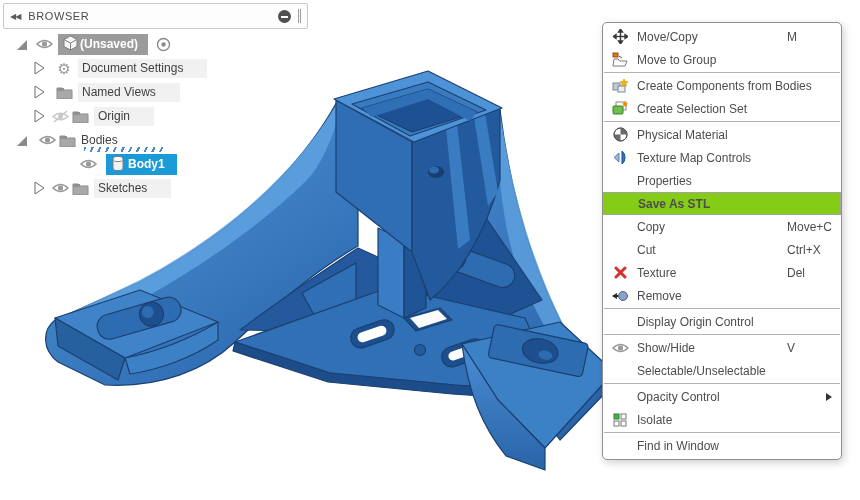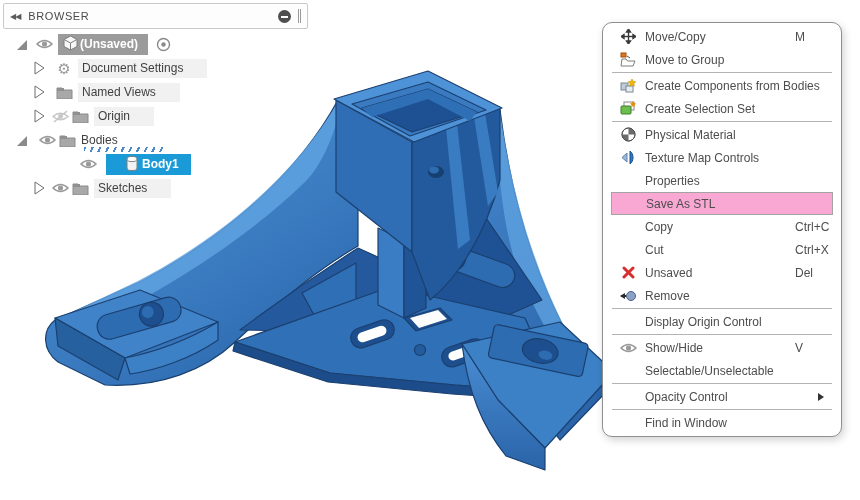--- a/index.html
+++ b/index.html
@@ -24,35 +24,35 @@
   .bheader .grip { width:3px; height:14px; border-left:1px solid #9a9a9a;
              border-right:1px solid #9a9a9a; margin-left:7px; }
 
   .trow { position:absolute; height:20px; display:flex; align-items:center; font-size:12px; color:#3f3f3f; }
   .tw { width:14px; height:14px; display:inline-flex; align-items:center; justify-content:center; }
   .ticon { width:20px; height:18px; display:inline-flex; align-items:center; justify-content:center; }
   .tlabel { padding:2px 24px 3px 4px; background:#f1f1f1; white-space:nowrap; }
   .labelbox-root { display:flex; align-items:center; background:#9b9b9b; color:#ffffff;
                    font-weight:bold; padding:1px 10px 2px 2px; }
   .labelbox-body { display:flex; align-items:center; background:#1a9ad6; color:#ffffff;
-                   font-weight:bold; padding:1px 12px 2px 16px; }
+                   font-weight:bold; padding:1px 12px 2px 2px; }
   .hatch { position:absolute; left:70px; top:17px; width:80px; height:5px;
            background:repeating-linear-gradient(115deg, #4c87c8 0 2px, transparent 2px 7px); }
   .gear-glyph { font-size:15px; color:#9a9a9a; line-height:1; }
 
   
   #ctxmenu { position:absolute; left:602px; top:22px; width:240px; z-index:4;
-             background:#ffffff; border:1px solid #8f8f8f; border-radius:10px;
-             box-shadow:2px 3px 8px rgba(0,0,0,.18); padding:2px 8px; }
+             background:#ffffff; border:1px solid #8f8f8f; border-radius:5px;
+             box-shadow:2px 3px 8px rgba(0,0,0,.18); padding:2px 0; }
   .mi { position:relative; height:23px; display:flex; align-items:center;
         font-size:12px; color:#4d4d4d; cursor:default; }
   .mi .micon { width:34px; display:flex; align-items:center; justify-content:center; flex:0 0 34px; }
   .mi .mlabel { white-space:nowrap; }
   .mi .mshort { position:absolute; left:184px; font-size:12px; color:#4d4d4d; }
-  .mi.hl { background:#f9a8d4; border:1px solid #a3a3a3; }
+  .mi.hl { background:#84cc16; border:1px solid #a3a3a3;font-weight:bold; }
   .msep { height:1px; background:#b3b3b3; margin:1px 1px; }
   .subarrow { position:absolute; right:9px; width:0; height:0;
               border-left:6px solid #333; border-top:4px solid transparent;
               border-bottom:4px solid transparent; }
 </style>
 </head>
 <body>
 
 <div id="stage">
 
@@ -368,37 +368,37 @@
     </div>
 
     <div class="mi hl">
       <span class="micon"></span>
       <span class="mlabel">Save As STL</span>
     </div>
 
     <div class="mi">
       <span class="micon"></span>
       <span class="mlabel">Copy</span>
-      <span class="mshort">Ctrl+C</span>
+      <span class="mshort">Move+C</span>
     </div>
 
     <div class="mi">
       <span class="micon"></span>
       <span class="mlabel">Cut</span>
       <span class="mshort">Ctrl+X</span>
     </div>
 
     <div class="mi">
       <span class="micon">
         <svg width="13" height="13" stroke="#d62f2f" stroke-width="3" stroke-linecap="round">
             <line x1="2" y1="2" x2="11" y2="11"></line>
             <line x1="11" y1="2" x2="2" y2="11"></line>
           </svg>
         </span>
-      <span class="mlabel">Unsaved</span>
+      <span class="mlabel">Texture</span>
       <span class="mshort">Del</span>
     </div>
 
     <div class="mi">
       <span class="micon">
         <svg width="16" height="12">
             <line x1="1" y1="6" x2="8" y2="6" stroke="#2b2b2b" stroke-width="2"></line>
             <polygon points="0,6 5,3 5,9" fill="#2b2b2b"></polygon>
             <circle cx="11" cy="6" r="4.5" fill="#8aa2c4" stroke="#4f618a"></circle>
           </svg>
@@ -429,20 +429,31 @@
       <span class="mlabel">Selectable/Unselectable</span>
     </div>
     <div class="msep"></div>
 
     <div class="mi">
       <span class="micon"></span>
       <span class="mlabel">Opacity Control</span>
       <span class="subarrow"></span>
     </div>
 
+    <div class="mi">
+      <span class="micon">
+        <svg width="14" height="14">
+            <rect x="1" y="1" width="5" height="5" fill="#4caf50" stroke="#2e7d32"></rect>
+            <rect x="8" y="1" width="5" height="5" fill="#fff" stroke="#777"></rect>
+            <rect x="1" y="8" width="5" height="5" fill="#fff" stroke="#777"></rect>
+            <rect x="8" y="8" width="5" height="5" fill="#fff" stroke="#777"></rect>
+          </svg>
+        </span>
+      <span class="mlabel">Isolate</span>
+    </div>
     <div class="msep"></div>
 
     <div class="mi">
       <span class="micon"></span>
       <span class="mlabel">Find in Window</span>
     </div>
   </div>
 </div>
 
 </body></html>

